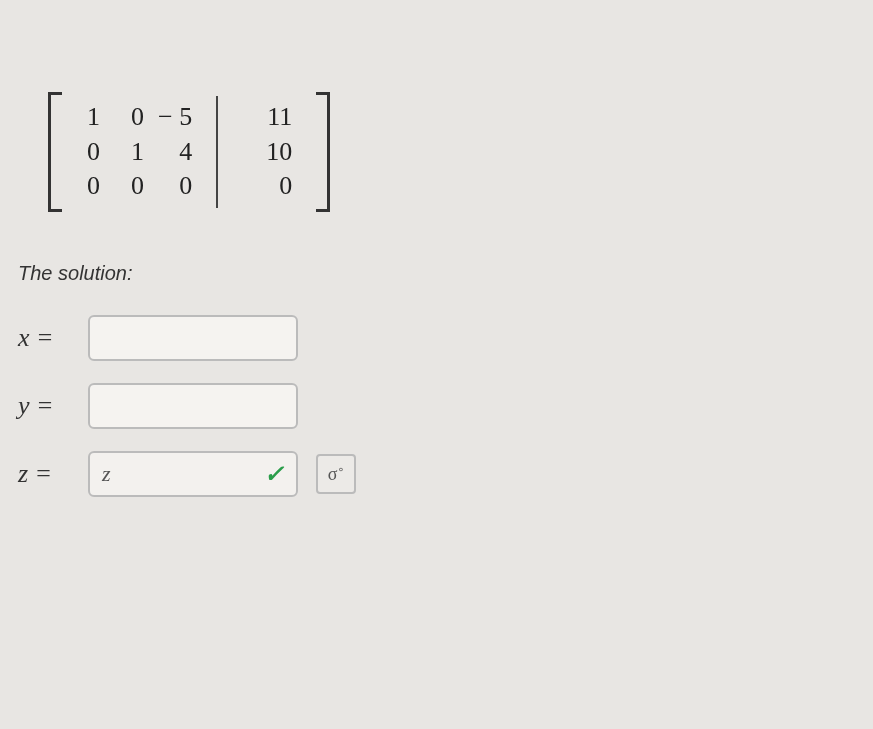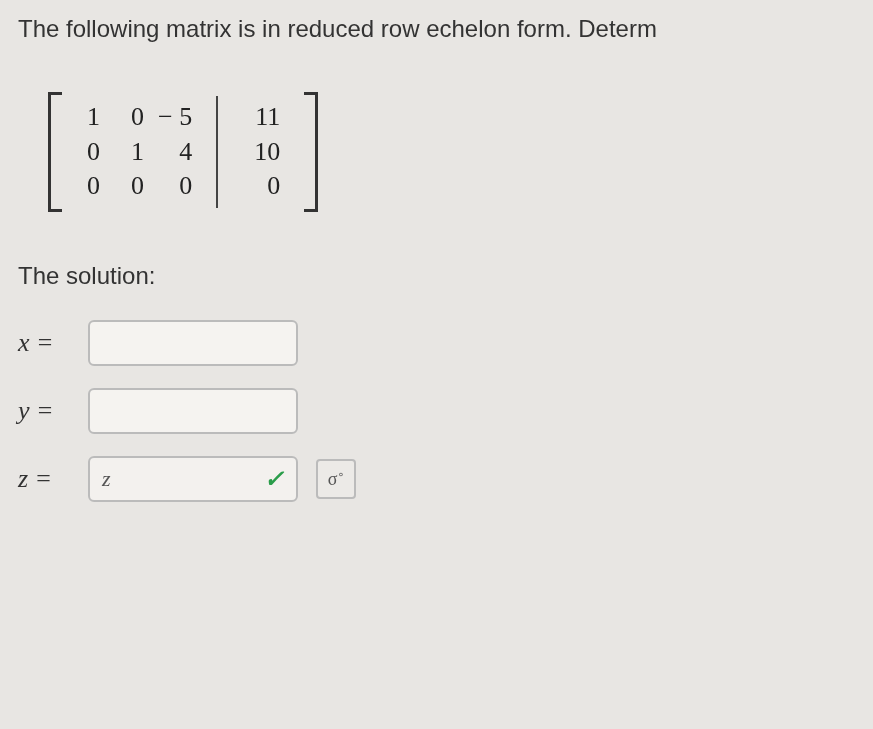--- a/index.html
+++ b/index.html
@@ -92,31 +92,32 @@
     }
     .matrix-divider {
       width: 2px;
       background: #444;
       margin: -4px 0;
     }
     .matrix-right {
       display: grid;
       grid-template-rows: repeat(3, 1fr);
       align-items: center;
-      padding-left: 32px;
+      padding-left: 44px;
       padding-right: 16px;
     }
     .matrix-right span {
       text-align: right;
       min-width: 30px;
     }
     .solution-label {
-      font-size: 24px;
+      font-size: 20px;
       color: #333;
       margin-bottom: 30px;
+      font-style: italic;
     }
     .solution-rows {
       display: flex;
       flex-direction: column;
       gap: 22px;
     }
     .solution-row {
       display: flex;
       align-items: center;
       gap: 18px;
@@ -169,21 +170,21 @@
     .sigma-btn sup {
       font-size: 11px;
     }
   </style>
 </head>
 <body>
 
 
 
 <div class="question-text">
-  <span>The following matrix is in reduced row echelon form. Determ</span><br>
+  <br>
 </div>
 
 <div class="matrix-container">
   <div class="bracket-left"></div>
   <div class="matrix-content">
     <div class="matrix-left">
       <span>1</span>
       <span>0</span>
       <span>− 5</span>
       <span>0</span>

